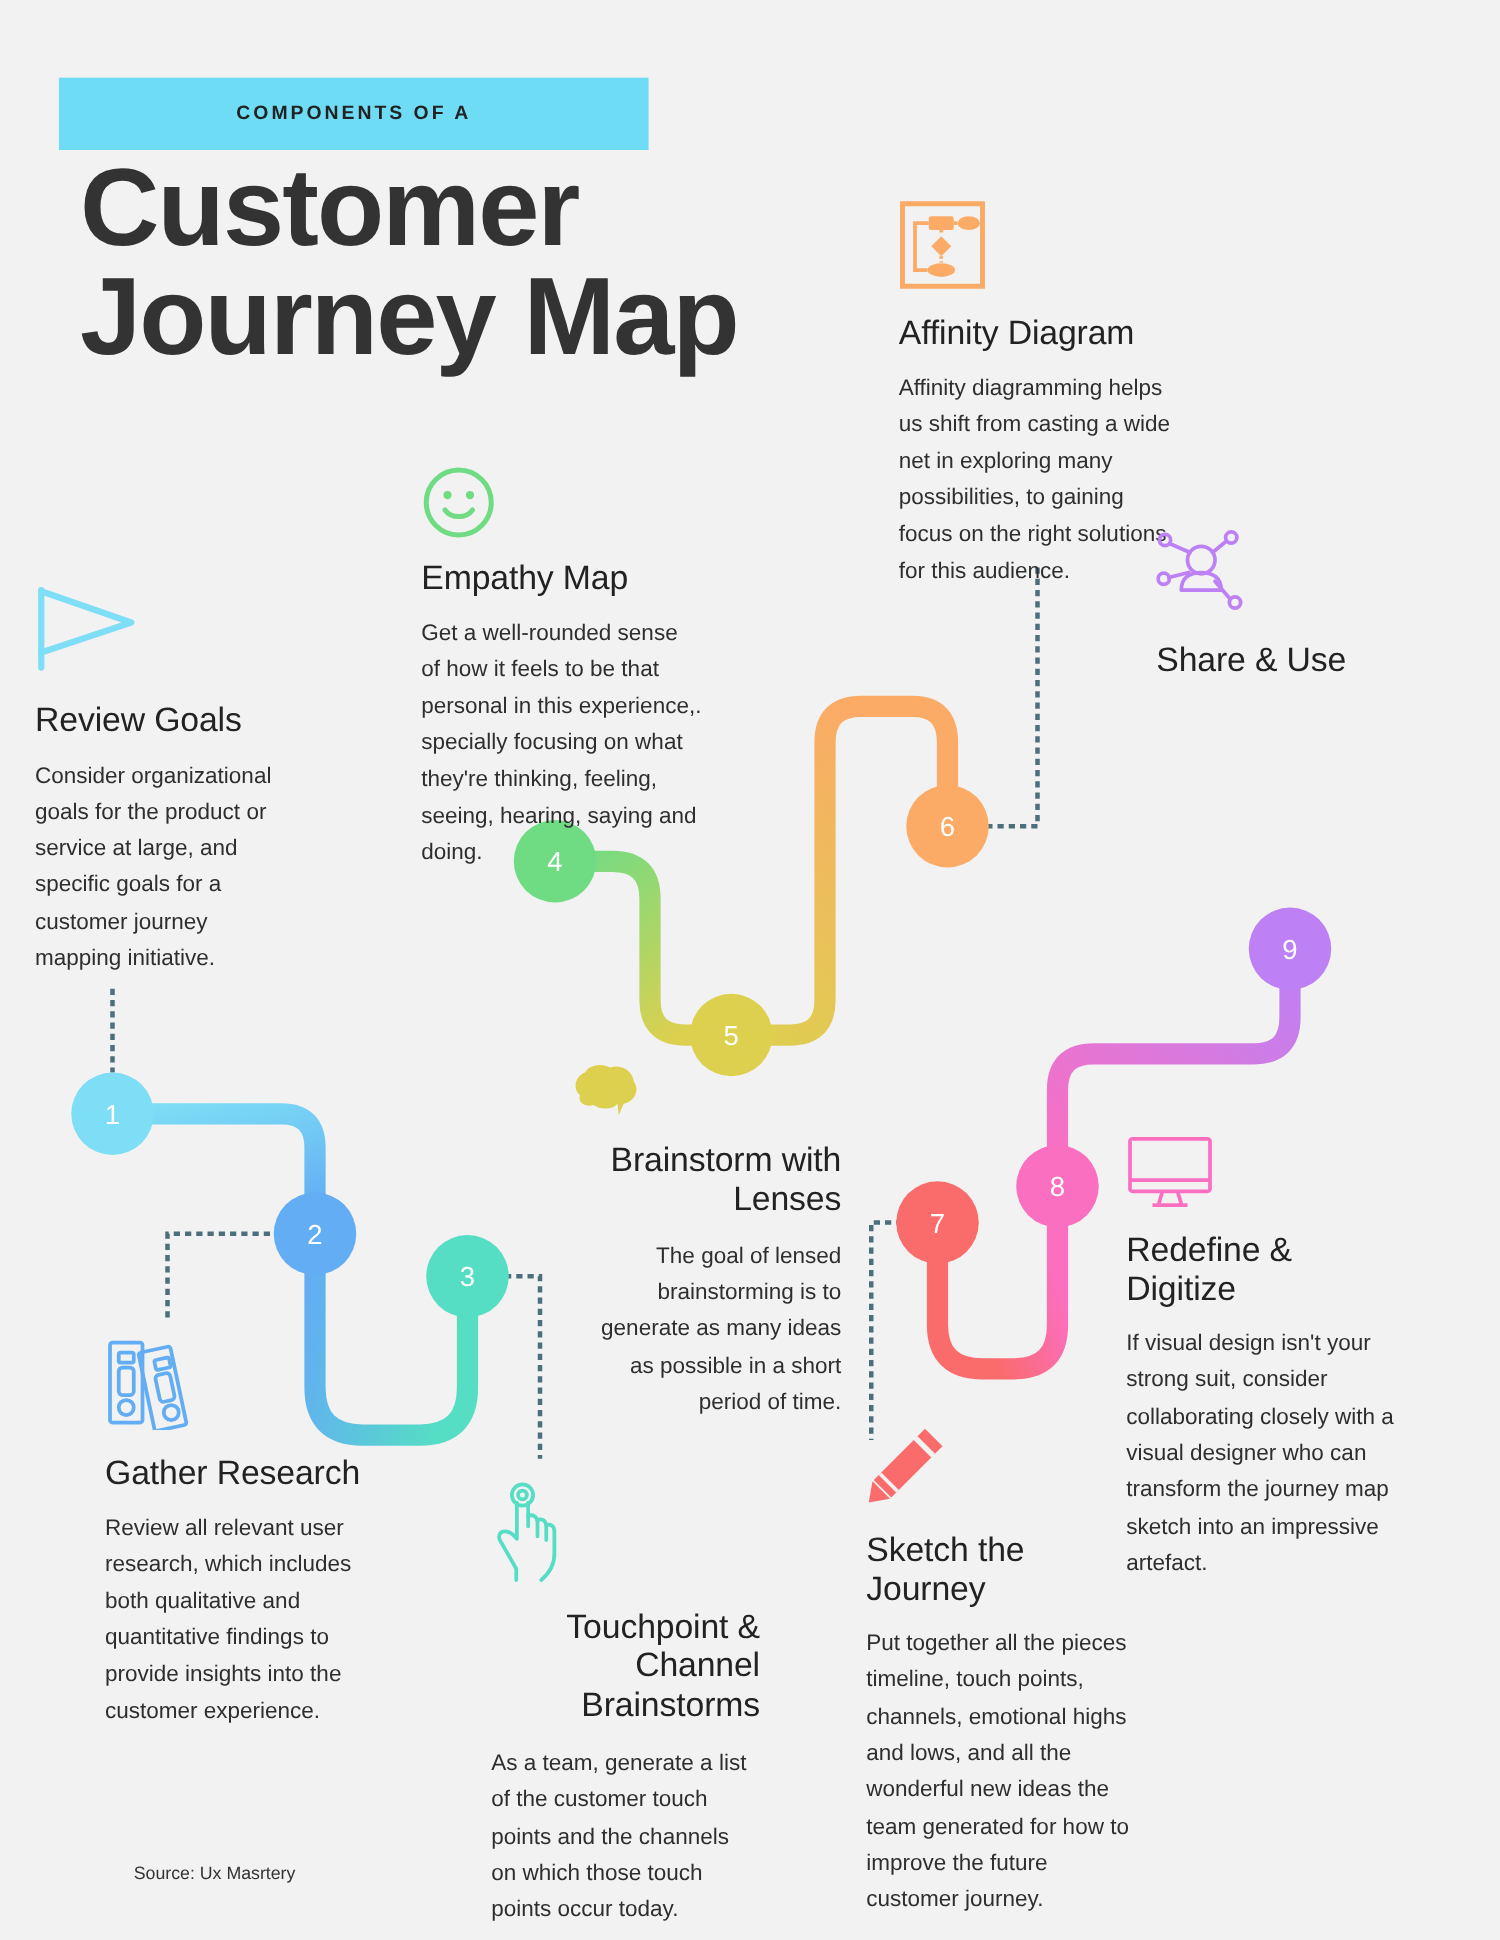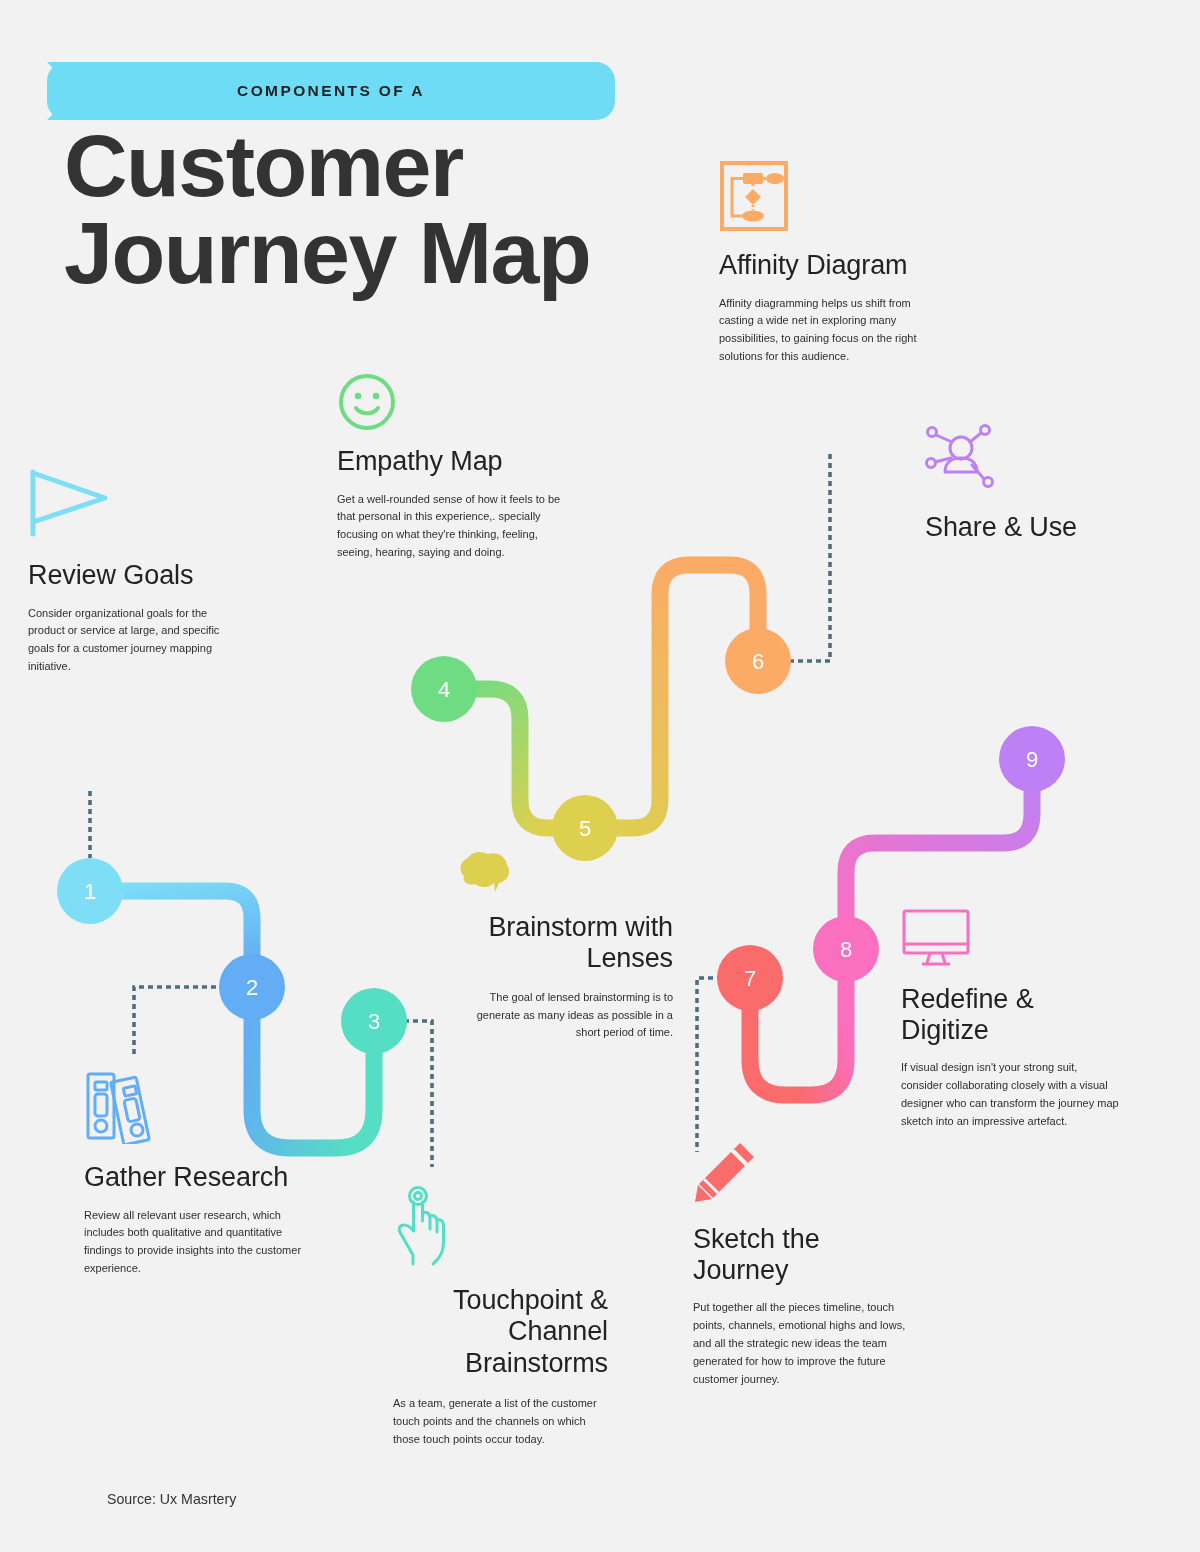--- a/index.html
+++ b/index.html
@@ -8,24 +8,23 @@
     background:#f2f2f2;
     font-family:"Liberation Sans","DejaVu Sans",sans-serif;
     position:relative;overflow:hidden;
     color:#2b2b2b;
   }
   .stage{position:absolute;left:0;top:0;width:1200px;height:1552px;}
   .svg-layer{position:absolute;left:0;top:0;width:1200px;height:1552px;}
 
   
   .ribbon{
-    position:absolute;left:47px;top:62px;width:568px;height:58px;
+    position:absolute;left:47px;top:62px;width:472px;height:58px;
     background:#6fdcf5;
     clip-path:polygon(0 0,100% 0,100% 100%,0 100%);
-    border-radius:19px;
     -webkit-clip-path:polygon(0 0,100% 0,100% 100%,0 100%);
   }
   .ribbon-inner{
     position:absolute;left:0;top:0;width:100%;height:100%;
     display:flex;align-items:center;justify-content:center;
   }
   .ribbon-label{
     font-size:15.5px;letter-spacing:2.4px;font-weight:700;color:#222;
     text-transform:uppercase;
   }
@@ -35,21 +34,21 @@
     letter-spacing:-1.5px;
   }
 
   
   .block{position:absolute;}
   .block h3{
     margin:0 0 14px 0;font-size:27px;font-weight:400;color:#222;
     line-height:1.13;letter-spacing:-0.1px;
   }
   .block p{
-    margin:0;font-size:11px;line-height:1.63;color:#2e2e2e;
+    margin:0;font-size:18px;line-height:1.63;color:#2e2e2e;
   }
   .icon-wrap{display:block;margin-bottom:12px;}
 
   
   #blk-review   {left:28px;  top:468px; width:205px;}
   #blk-empathy  {left:337px; top:372px; width:225px;}
   #blk-affinity {left:719px; top:160px; width:220px;}
   #blk-share    {left:925px; top:424px; width:215px;}
   #blk-gather   {left:84px;  top:1068px;width:218px;}
   #blk-brain    {left:458px; top:848px; width:215px;}
@@ -283,21 +282,21 @@
           <path d="M38 12 L52 26 L20 58 L6 44 Z"></path>
           <path d="M5 45 L19 59 L2 62 Z"></path>
         </g>
         <g stroke="#f2f2f2" stroke-width="3">
           <line x1="40" y1="10" x2="54" y2="24"></line>
           <line x1="11" y1="39" x2="25" y2="53"></line>
         </g>
       </svg>
     </span>
     <h3>Sketch the Journey</h3>
-    <p>Put together all the pieces timeline, touch points, channels, emotional highs and lows, and all the strategic new ideas the team generated for how to improve the future customer journey.</p>
+    <p>Put together all the pieces timeline, touch points, channels, emotional highs and lows, and all the wonderful new ideas the team generated for how to improve the future customer journey.</p>
   </div>
 
   <div class="block" id="blk-redefine">
     <span class="icon-wrap">
       <svg width="70" height="60" viewBox="0 0 70 60" fill="none" stroke="#fb6fc0" stroke-width="3" stroke-linejoin="round">
         <rect x="3" y="3" width="64" height="42" rx="2"></rect>
         <line x1="3" y1="36" x2="67" y2="36"></line>
         <path d="M29 45 L26 55 M41 45 L44 55"></path>
         <line x1="21" y1="56" x2="49" y2="56"></line>
       </svg>

